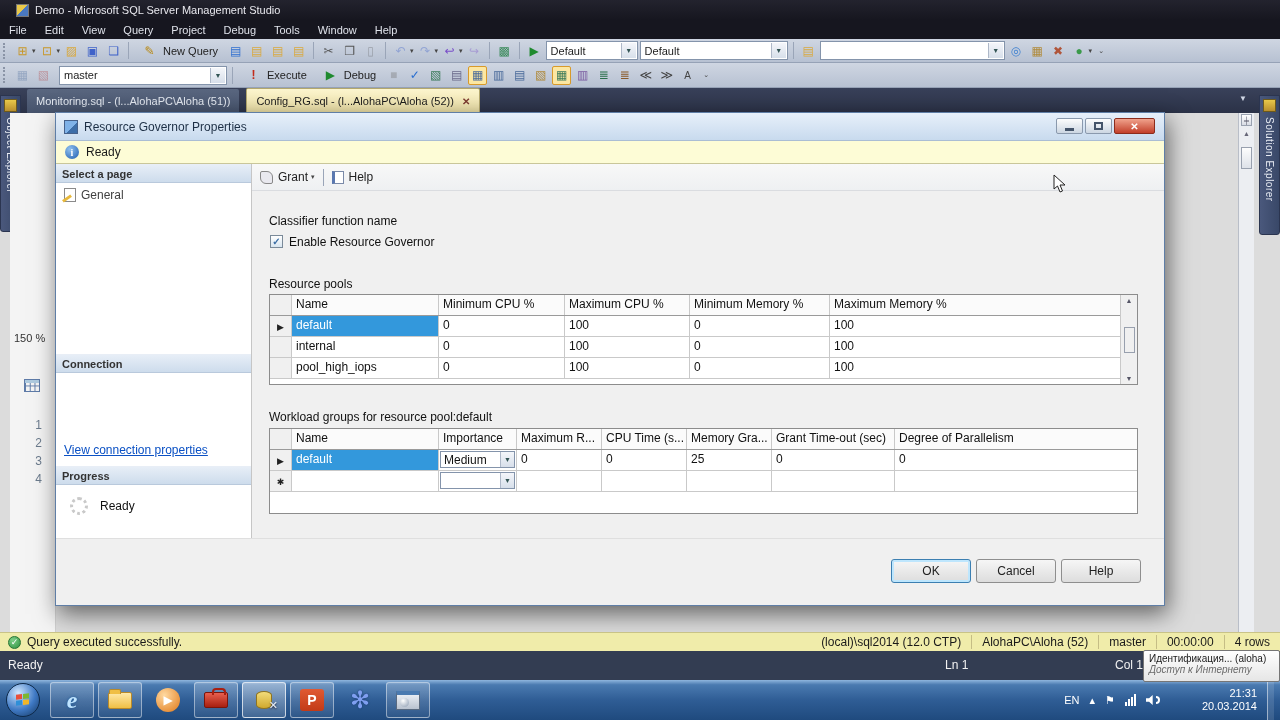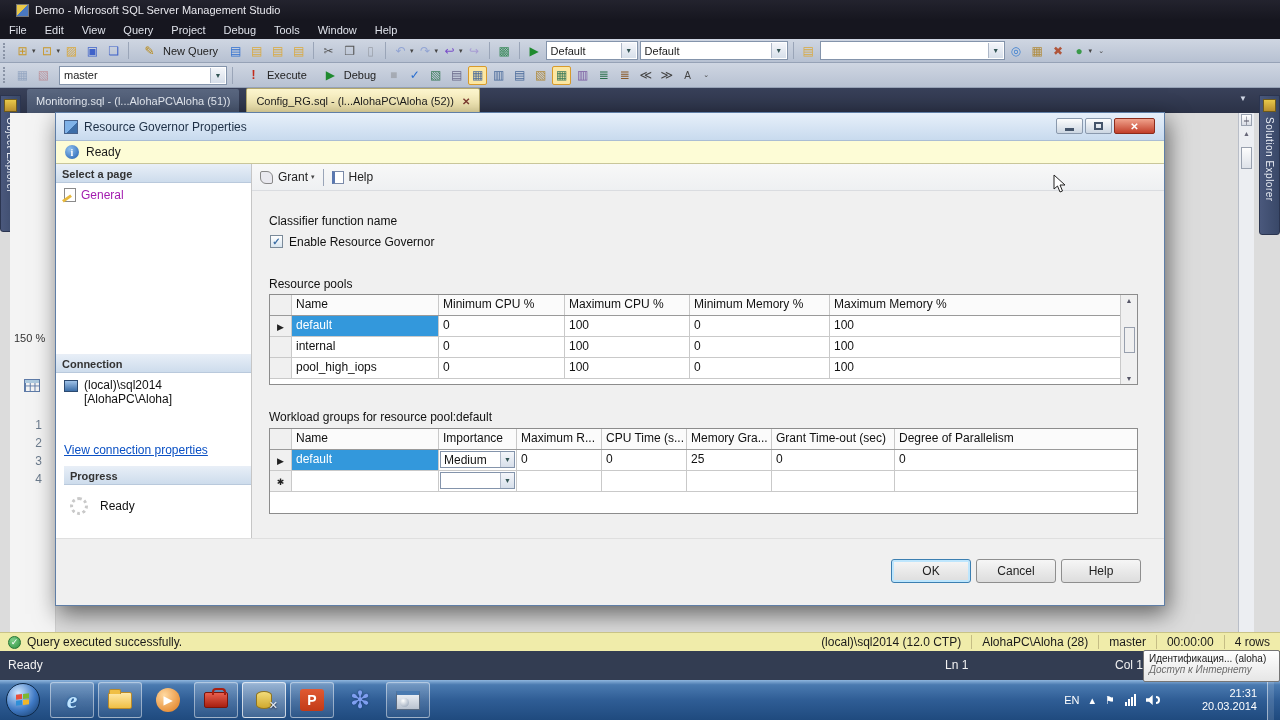--- a/index.html
+++ b/index.html
@@ -81,21 +81,21 @@
 
   .dlg-ready { height:23px; background:#fdfcd6; border-bottom:1px solid #c9c69a; display:flex; align-items:center;
                gap:7px; padding-left:9px; font-size:12px; color:#1a1a1a; }
   .info-ico { width:14px; height:14px; border-radius:50%; background:radial-gradient(circle at 35% 30%,#8fc0ee,#1f5db0);
               color:#fff; font-size:10px; font-weight:bold; font-family:"Liberation Serif",serif;
               display:flex; align-items:center; justify-content:center; }
 
   .dlg-left { position:absolute; left:0; top:51px; width:196px; height:374px; background:#fff; border-right:1px solid #c6c6c6; }
   .pane-hdr { height:19px; background:linear-gradient(#e7eef7,#cddcec); border-top:1px solid #e8eef6; border-bottom:1px solid #b9c9dc;
               font-size:11px; font-weight:bold; color:#333; display:flex; align-items:center; padding-left:6px; }
-  .pane-item { display:flex; align-items:center; gap:5px; font-size:12px; color:#a21caf; padding:5px 0 0 8px; }
+  .pane-item { display:flex; align-items:center; gap:5px; font-size:12px; color:#404040; padding:5px 0 0 8px; }
   .page-ico { width:12px; height:14px; background:#fff; border:1px solid #8a8a8a; position:relative; }
   .page-ico i { position:absolute; left:-3px; bottom:1px; width:10px; height:3px; background:#e8b93c; transform:rotate(-35deg); }
   .conn-row { display:flex; gap:6px; padding:5px 0 0 8px; font-size:12px; color:#111; }
   .srv-ico { width:14px; height:12px; background:linear-gradient(#9fc2e8,#3c6ea8); border:1px solid #2c4a70; margin-top:2px; }
   .link { font-size:12px; color:#0b51c4; text-decoration:underline; padding-left:8px; }
   .spinner { width:18px; height:18px; border-radius:50%; border:3px dotted #c9c9c9; }
 
   .script-bar { position:absolute; left:196px; top:51px; right:0; height:27px; background:linear-gradient(#f8f8f8,#eef0f2);
                 border-bottom:1px solid #dadce0; display:flex; align-items:center; padding-left:8px; font-size:12px; color:#222; gap:5px; }
   .scroll-ico { width:13px; height:13px; background:#e9e9ef; border:1px solid #888; border-radius:2px 6px 2px 6px; }
@@ -347,29 +347,22 @@
 
     <div class="dlg-left">
       <div class="pane-hdr">Select a page</div>
       <div class="pane-item">
         <span class="page-ico">
             <i></i>
           </span>
         <span>General</span>
       </div>
       <div class="pane-hdr" style="position:absolute; left:0; right:0; top:190px;">Connection</div>
-      <div class="conn-row" style="position:absolute; top:209px;">
-        <span class="srv-ico"></span>
-        <span>
-          <span style="display:block;">(local)\sql2014</span>
-          <span style="display:block;">[AlohaPC\Aloha]</span>
-        </span>
-      </div>
       <a class="link" style="position:absolute; top:279px;">View connection properties</a>
-      <div class="pane-hdr" style="position:absolute; left:8px; right:0; top:302px;">Progress</div>
+      <div class="pane-hdr" style="position:absolute; left:0; right:0; top:302px;">Progress</div>
       <div class="conn-row" style="position:absolute; top:328px; align-items:center; gap:12px; padding-left:14px;">
         <span class="spinner"></span>
         <span>Ready</span>
       </div>
     </div>
 
     <div class="script-bar">
       <span class="scroll-ico"></span>
       <span>Grant</span>
       <span class="ddw">▾</span>
@@ -476,21 +469,21 @@
     <button class="dlg-btn focused" style="left:835px; top:446px;">OK</button>
     <button class="dlg-btn" style="left:920px; top:446px;">Cancel</button>
     <button class="dlg-btn" style="left:1005px; top:446px;">Help</button>
   </div>
 
   <div class="abs ybar">
     <span class="okico">✓</span>
     <span>Query executed successfully.</span>
     <span style="margin-left:auto;"></span>
     <span class="yseg" style="border-left:none;">(local)\sql2014 (12.0 CTP)</span>
-    <span class="yseg">AlohaPC\Aloha (28)</span>
+    <span class="yseg">AlohaPC\Aloha (52)</span>
     <span class="yseg">master</span>
     <span class="yseg">00:00:00</span>
     <span class="yseg">4 rows</span>
   </div>
 
   <div class="abs dbar">
     <span class="abs" style="left:8px; top:7px;">Ready</span>
     <span class="abs" style="left:945px; top:7px;">Ln 1</span>
     <span class="abs" style="left:1115px; top:7px;">Col 1</span>
   </div>

